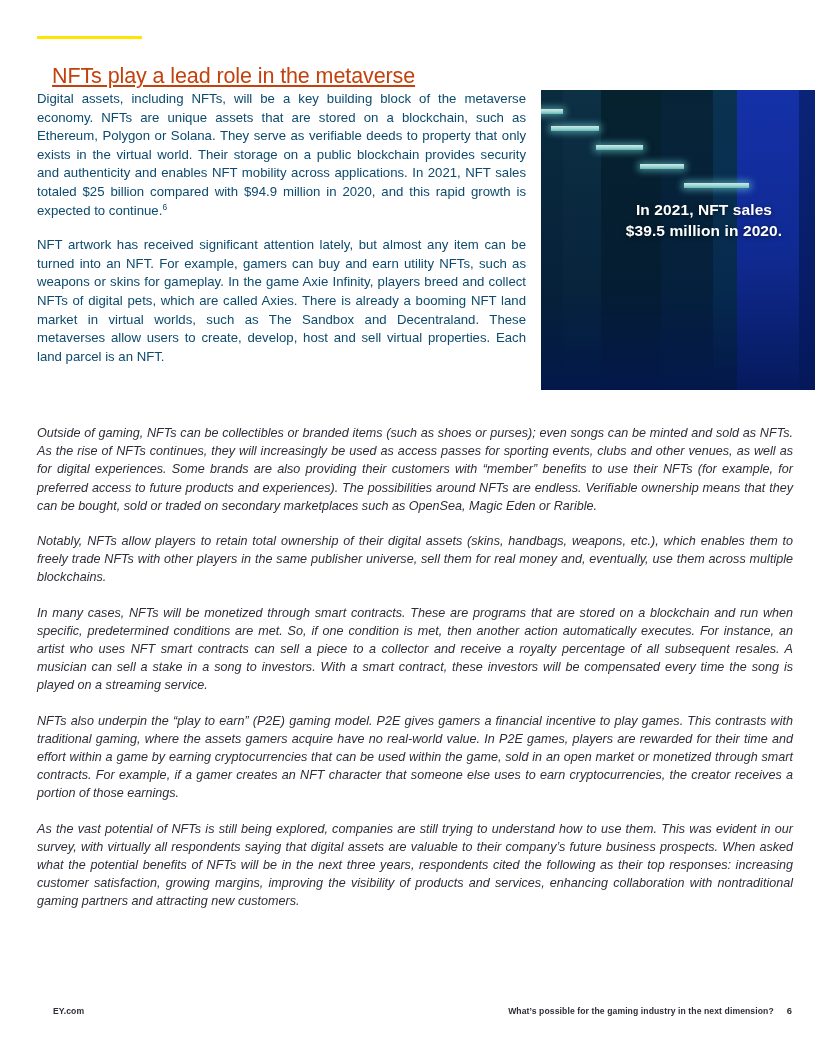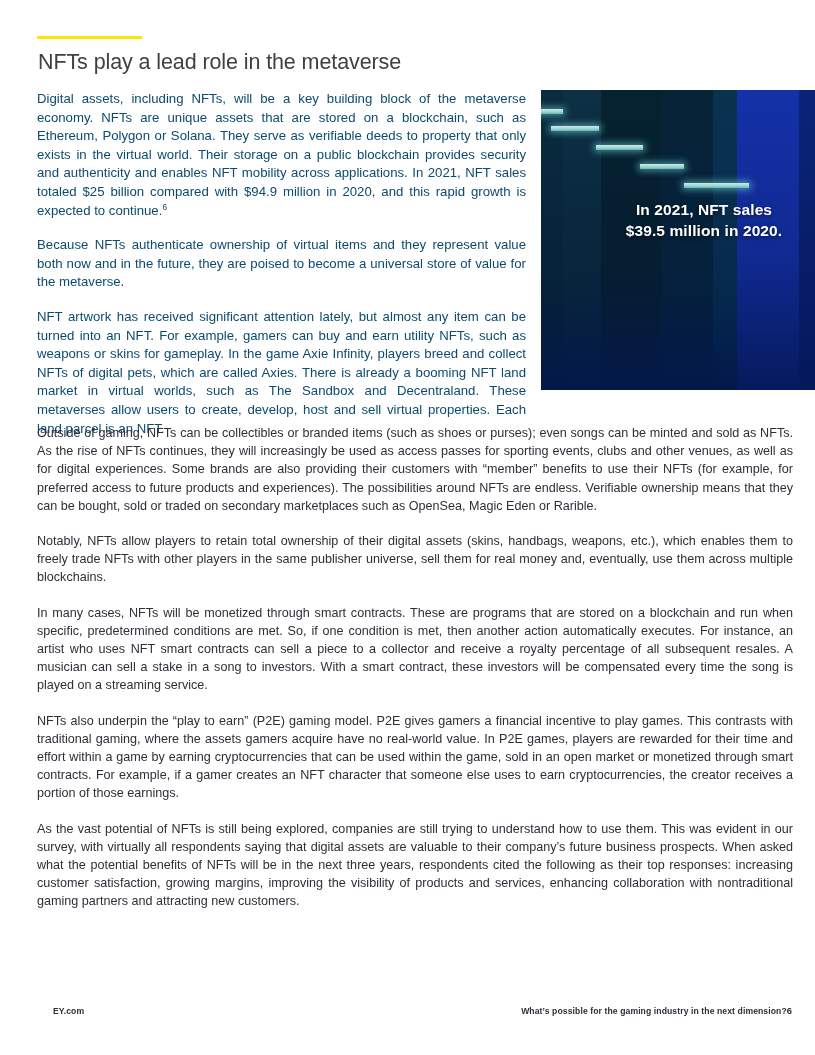--- a/index.html
+++ b/index.html
@@ -34,23 +34,24 @@
 
   
   .page-title {
     position: absolute;
     left: 36px;
     top: 46px;
     width: 600px;
     font-size: 21.5px;
     font-weight: 400;
     letter-spacing: -0.1px;
-    color: #404040;
+    color: #c2410c;
     line-height: 28px;
-    margin: 2px;
+    margin: 16px;
+    text-decoration: underline;
   }
 
   
   .hero-figure {
     position: absolute;
     left: 541px;
     top: 90px;
     width: 326px;
     height: 300px;
     overflow: hidden;
@@ -125,20 +126,21 @@
     top: 424px;
     width: 756px;
   }
   .full-width p {
     margin: 0 0 17px 0;
     font-size: 12.6px;
     line-height: 18.2px;
     text-align: justify;
     color: #2e2e38;
     font-weight: 400;
+    font-style: italic;
   }
   .full-width p:last-child { margin-bottom: 0; }
 
   sup {
     font-size: 8.4px;
     vertical-align: super;
     line-height: 0;
   }
 
   
@@ -154,20 +156,21 @@
   .footer-left {
     font-size: 8.6px;
     font-weight: bold;
     color: #2e2e38;
     letter-spacing: 0.1px;
     padding-left: 16px;
   }
   .footer-right {
     display: flex;
     align-items: flex-end;
+    gap: 13px;
     margin-left: 31px;
   }
   .footer-doc {
     font-size: 8.6px;
     font-weight: bold;
     color: #2e2e38;
     letter-spacing: 0.1px;
   }
   .footer-page {
     font-size: 9.4px;
@@ -206,21 +209,20 @@
     </div>
 
     <div class="hero-caption">
       <div>In 2021, NFT sales</div>
       <div>$39.5 million in 2020.</div>
     </div>
   </div>
 
   <div class="col-left">
     <p><span>Digital assets, including NFTs, will be a key building block of the metaverse economy. NFTs are unique assets that are stored on a blockchain, such as Ethereum, Polygon or Solana. They serve as verifiable deeds to property that only exists in the virtual world. Their storage on a public blockchain provides security and authenticity and enables NFT mobility across applications. In 2021, NFT sales totaled $25 billion compared with $94.9 million in 2020, and this rapid growth is expected to continue.</span><sup>6</sup></p>
-    <p>Because NFTs authenticate ownership of virtual items and they represent value both now and in the future, they are poised to become a universal store of value for the metaverse.</p>
     <p>NFT artwork has received significant attention lately, but almost any item can be turned into an NFT. For example, gamers can buy and earn utility NFTs, such as weapons or skins for gameplay. In the game Axie Infinity, players breed and collect NFTs of digital pets, which are called Axies. There is already a booming NFT land market in virtual worlds, such as The Sandbox and Decentraland. These metaverses allow users to create, develop, host and sell virtual properties. Each land parcel is an NFT.</p>
   </div>
 
   <div class="full-width">
     <p>Outside of gaming, NFTs can be collectibles or branded items (such as shoes or purses); even songs can be minted and sold as NFTs. As the rise of NFTs continues, they will increasingly be used as access passes for sporting events, clubs and other venues, as well as for digital experiences. Some brands are also providing their customers with “member” benefits to use their NFTs (for example, for preferred access to future products and experiences). The possibilities around NFTs are endless. Verifiable ownership means that they can be bought, sold or traded on secondary marketplaces such as OpenSea, Magic Eden or Rarible.</p>
     <p>Notably, NFTs allow players to retain total ownership of their digital assets (skins, handbags, weapons, etc.), which enables them to freely trade NFTs with other players in the same publisher universe, sell them for real money and, eventually, use them across multiple blockchains.</p>
     <p>In many cases, NFTs will be monetized through smart contracts. These are programs that are stored on a blockchain and run when specific, predetermined conditions are met. So, if one condition is met, then another action automatically executes. For instance, an artist who uses NFT smart contracts can sell a piece to a collector and receive a royalty percentage of all subsequent resales. A musician can sell a stake in a song to investors. With a smart contract, these investors will be compensated every time the song is played on a streaming service.</p>
     <p>NFTs also underpin the “play to earn” (P2E) gaming model. P2E gives gamers a financial incentive to play games. This contrasts with traditional gaming, where the assets gamers acquire have no real-world value. In P2E games, players are rewarded for their time and effort within a game by earning cryptocurrencies that can be used within the game, sold in an open market or monetized through smart contracts. For example, if a gamer creates an NFT character that someone else uses to earn cryptocurrencies, the creator receives a portion of those earnings.</p>
     <p>As the vast potential of NFTs is still being explored, companies are still trying to understand how to use them. This was evident in our survey, with virtually all respondents saying that digital assets are valuable to their company’s future business prospects. When asked what the potential benefits of NFTs will be in the next three years, respondents cited the following as their top responses: increasing customer satisfaction, growing margins, improving the visibility of products and services, enhancing collaboration with nontraditional gaming partners and attracting new customers.</p>
   </div>

